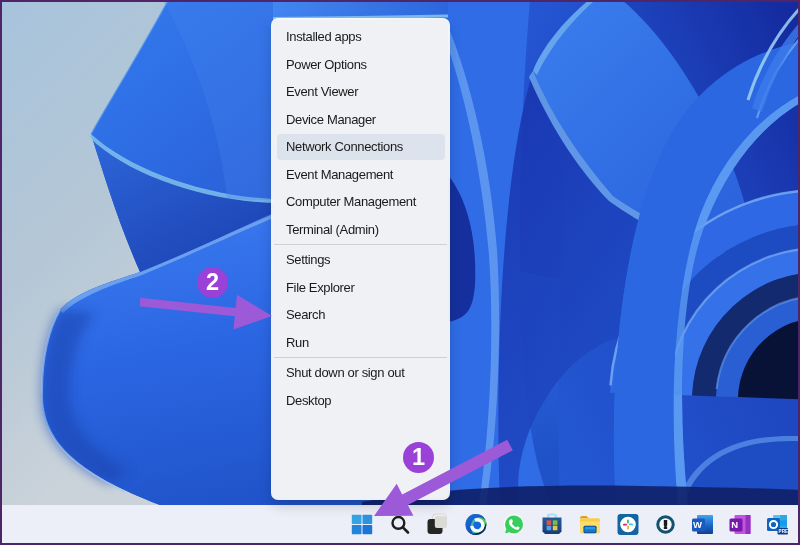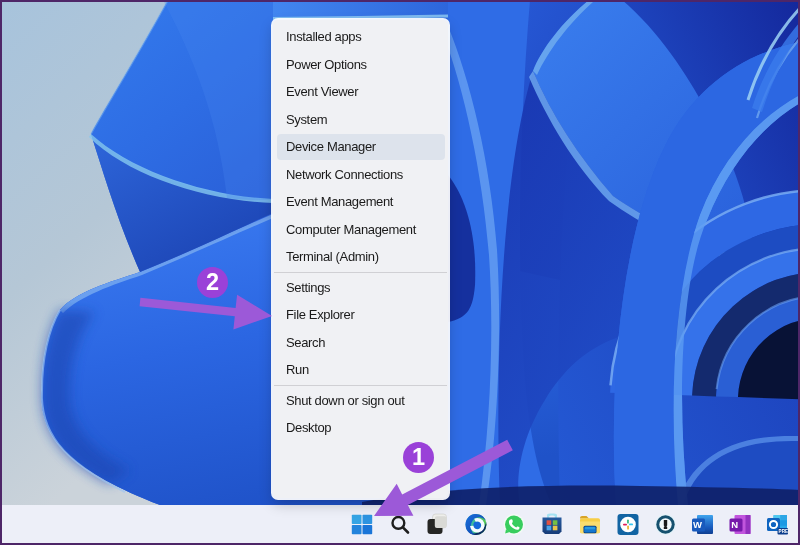--- a/index.html
+++ b/index.html
@@ -276,21 +276,20 @@
   <div class="ind" style="left:586.5px;"></div>
   <div class="ind" style="left:624.5px;"></div>
   <div class="ind" style="left:699.5px;"></div>
   <div class="ind" style="left:737px;"></div>
 
   <div id="menu">
       <div class="hl"></div>
     <div class="mi">Installed apps</div>
     <div class="mi">Power Options</div>
     <div class="mi">Event Viewer</div>
-    <div class="mi">System</div>
     <div class="mi">Device Manager</div>
     <div class="mi">Network Connections</div>
     <div class="mi">Event Management</div>
     <div class="mi">Computer Management</div>
     <div class="mi">Terminal (Admin)</div>
     <div class="sep"></div>
     <div class="mi">Settings</div>
     <div class="mi">File Explorer</div>
     <div class="mi">Search</div>
     <div class="mi">Run</div>

